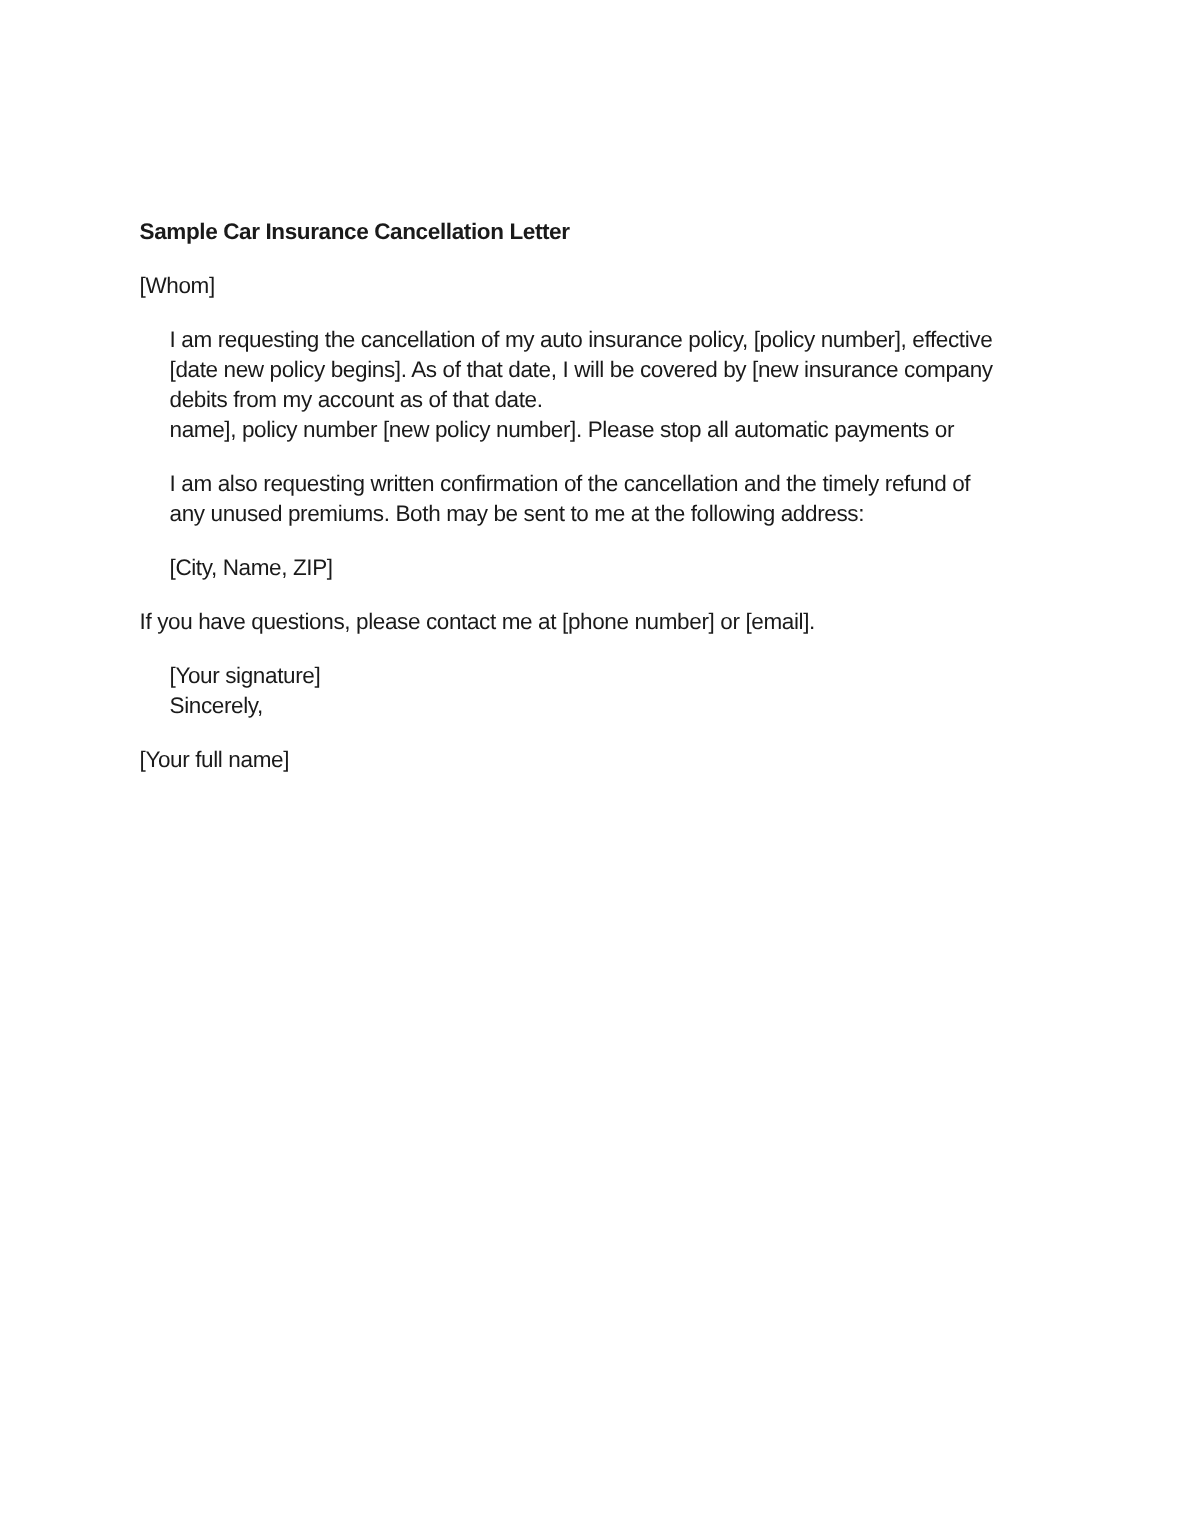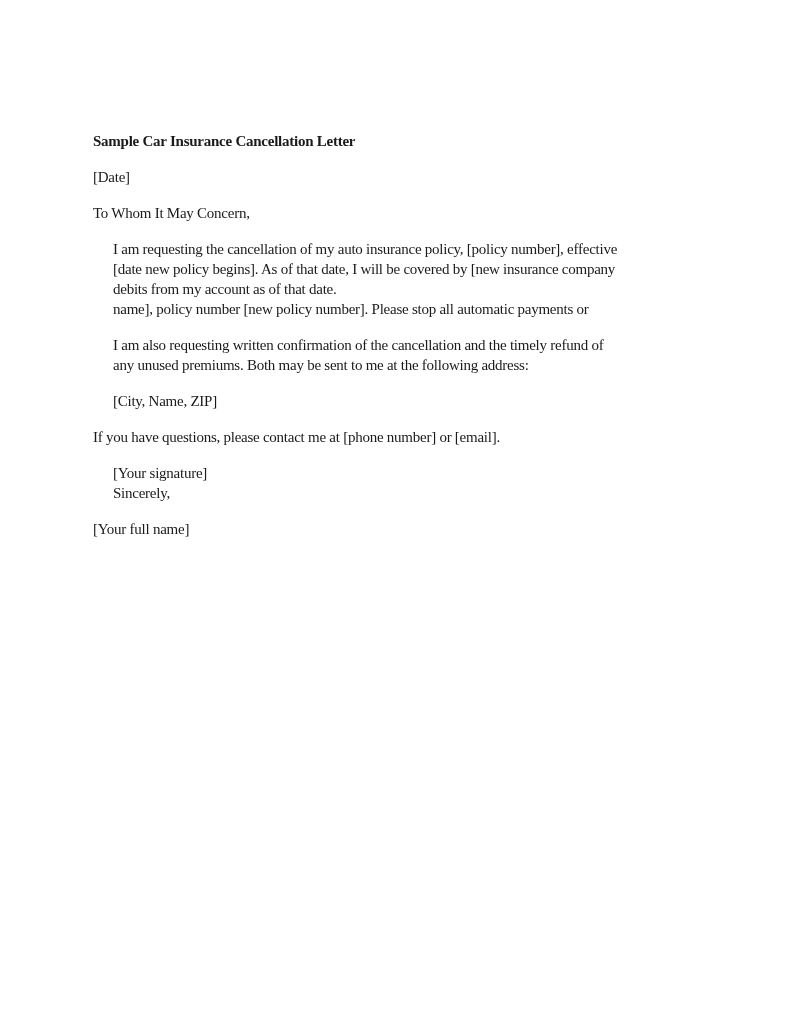--- a/index.html
+++ b/index.html
@@ -11,49 +11,47 @@
       width: 790px;
       height: 1022px;
       position: relative;
       overflow: hidden;
       font-family: "Liberation Sans", sans-serif;
       color: #1a1a1a;
     }
     .page {
       position: absolute;
       left: 93px;
-      top: 131px;
+      top: 145px;
       width: 620px;
       font-size: 15px;
       line-height: 20px;
       letter-spacing: -0.25px;
-      font-family: Liberation Serif, serif;
     }
     .title {
       font-weight: bold;
       margin: 0 0 16px 0;
     }
     .para {
       margin: 0 0 16px 0;
     }
     .line {
       display: block;
       white-space: nowrap;
       margin-left: 20px;
     }
   </style>
 </head>
 <body>
 
 <div class="page">
   <p class="title">Sample Car Insurance Cancellation Letter</p>
 
-  <p class="para">[Date]</p>
+  <p class="para">[Whom]</p>
 
-  <p class="para">To Whom It May Concern,</p>
 
   <p class="para">
     <span class="line">I am requesting the cancellation of my auto insurance policy, [policy number], effective</span>
     <span class="line">[date new policy begins]. As of that date, I will be covered by [new insurance company</span>
     <span class="line">debits from my account as of that date.</span>
     <span class="line">name], policy number [new policy number]. Please stop all automatic payments or</span>
   </p>
 
   <p class="para">
     <span class="line">I am also requesting written confirmation of the cancellation and the timely refund of</span>

